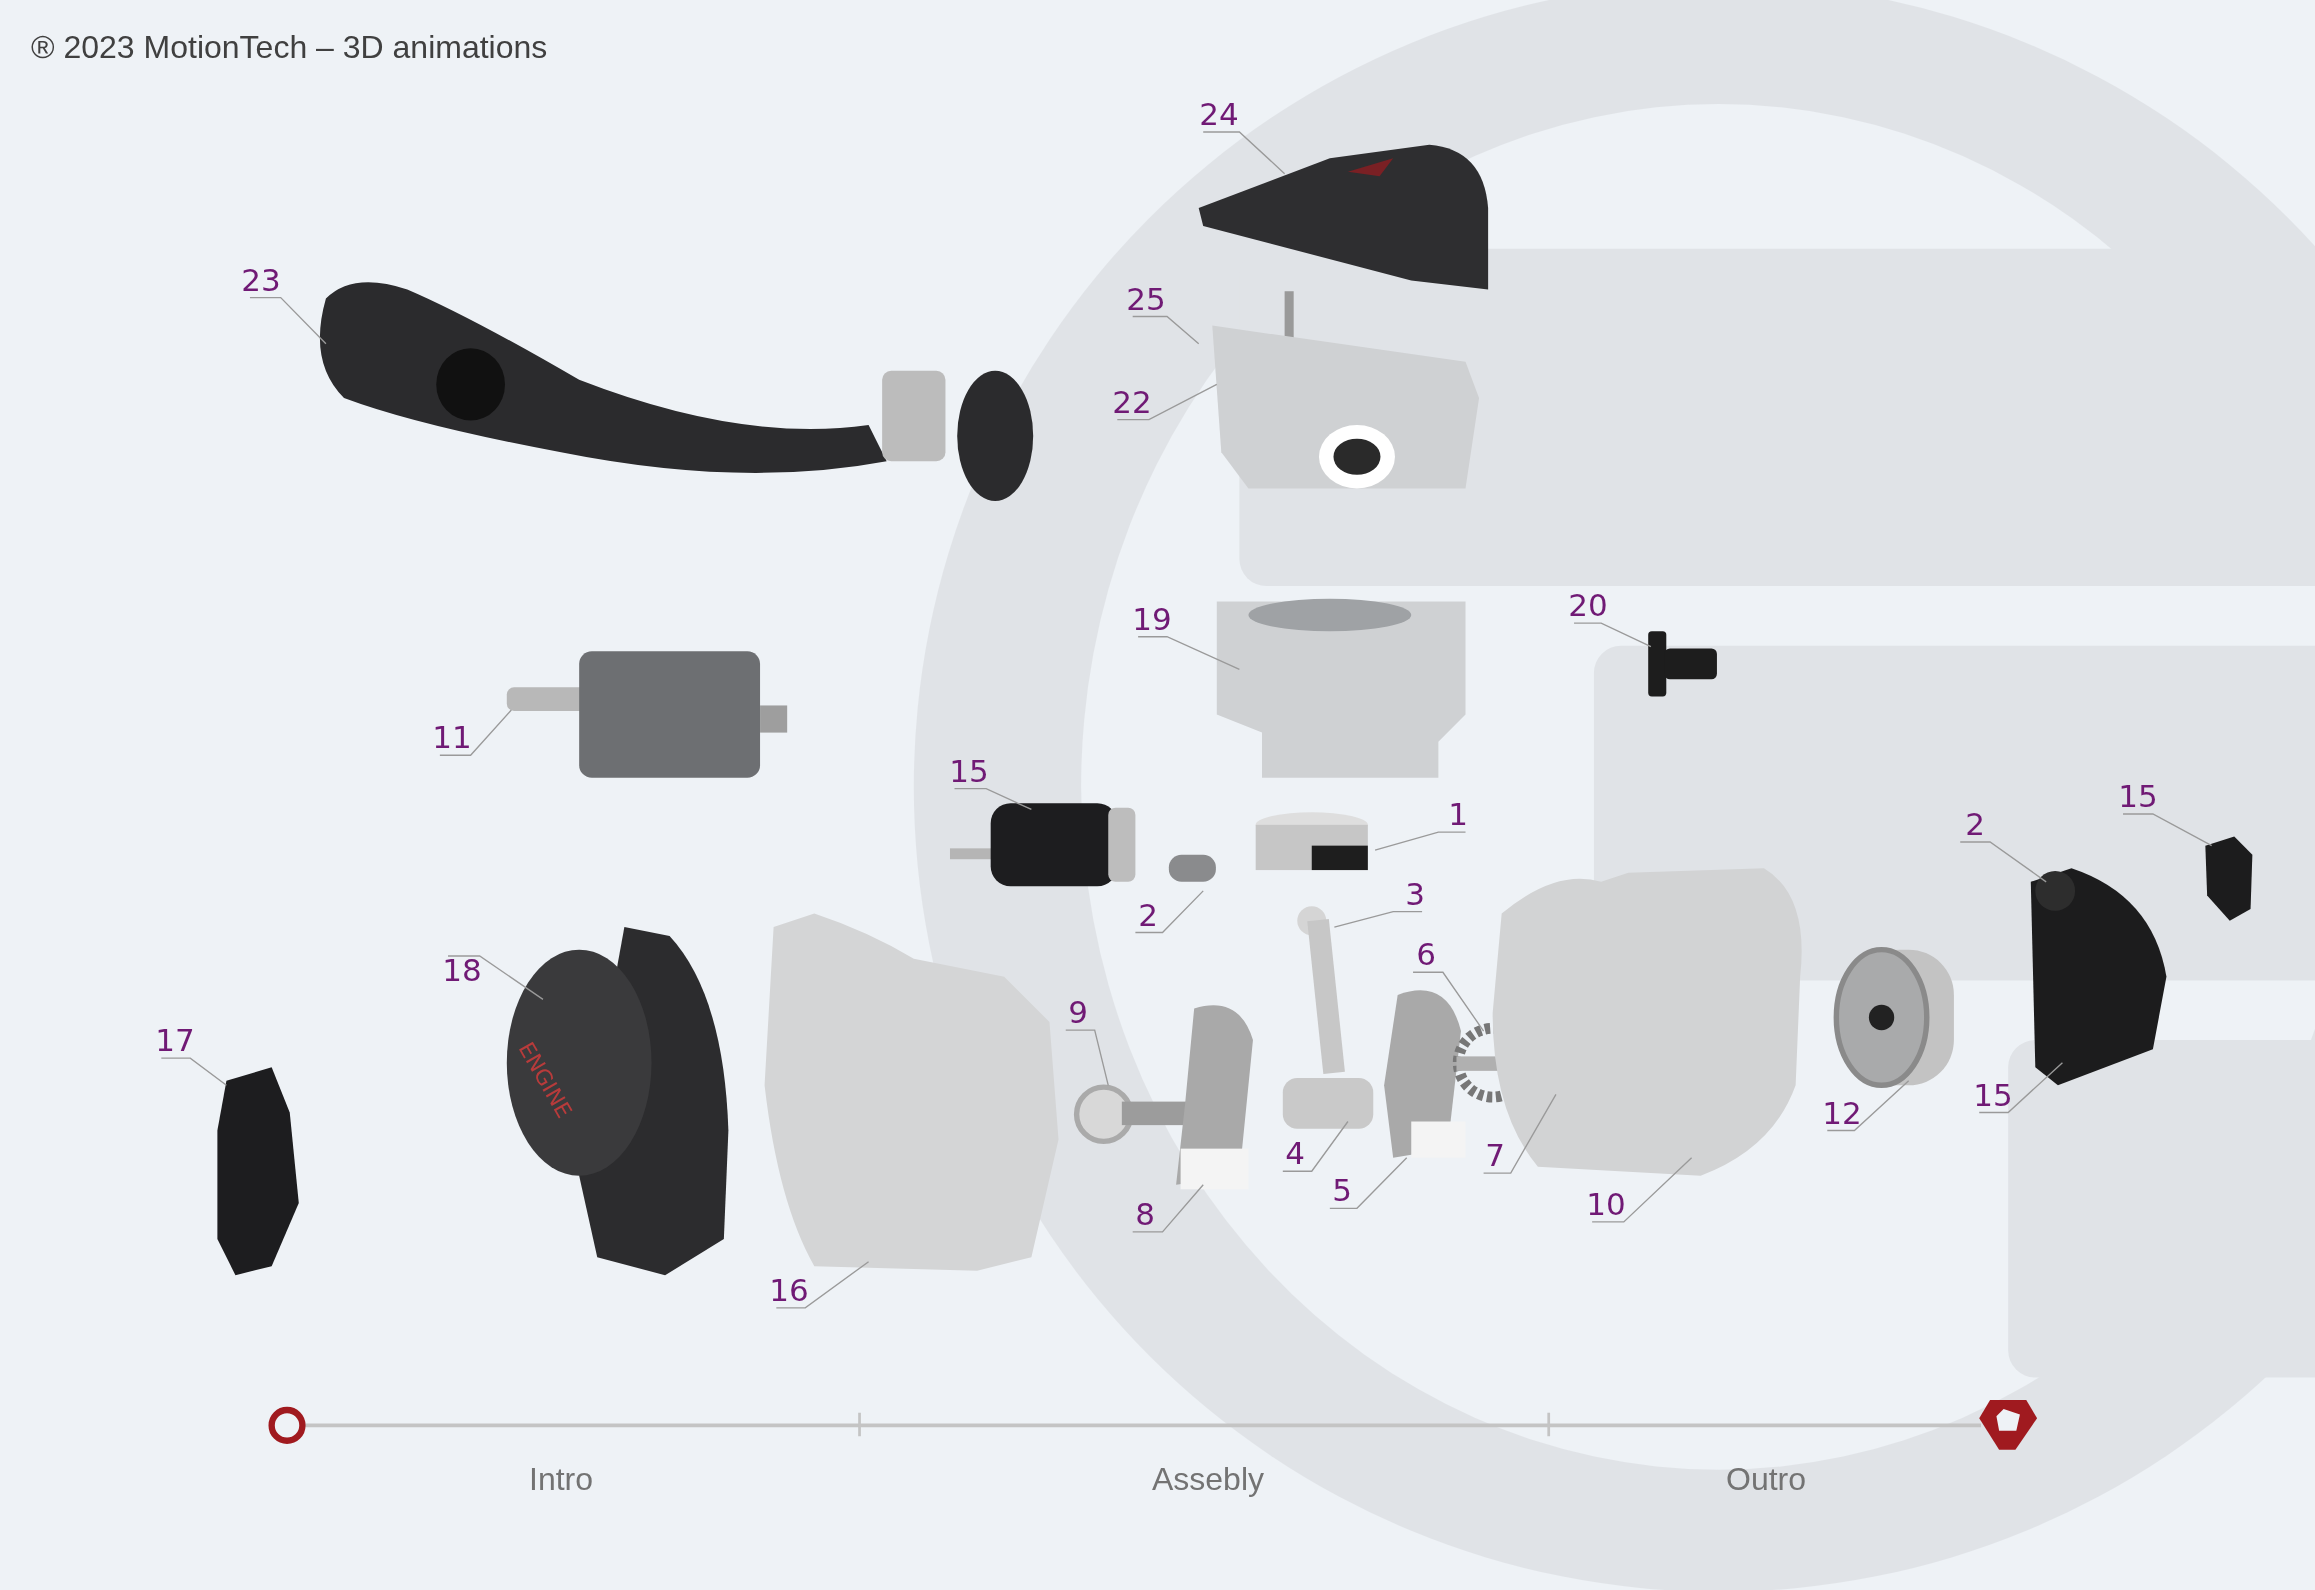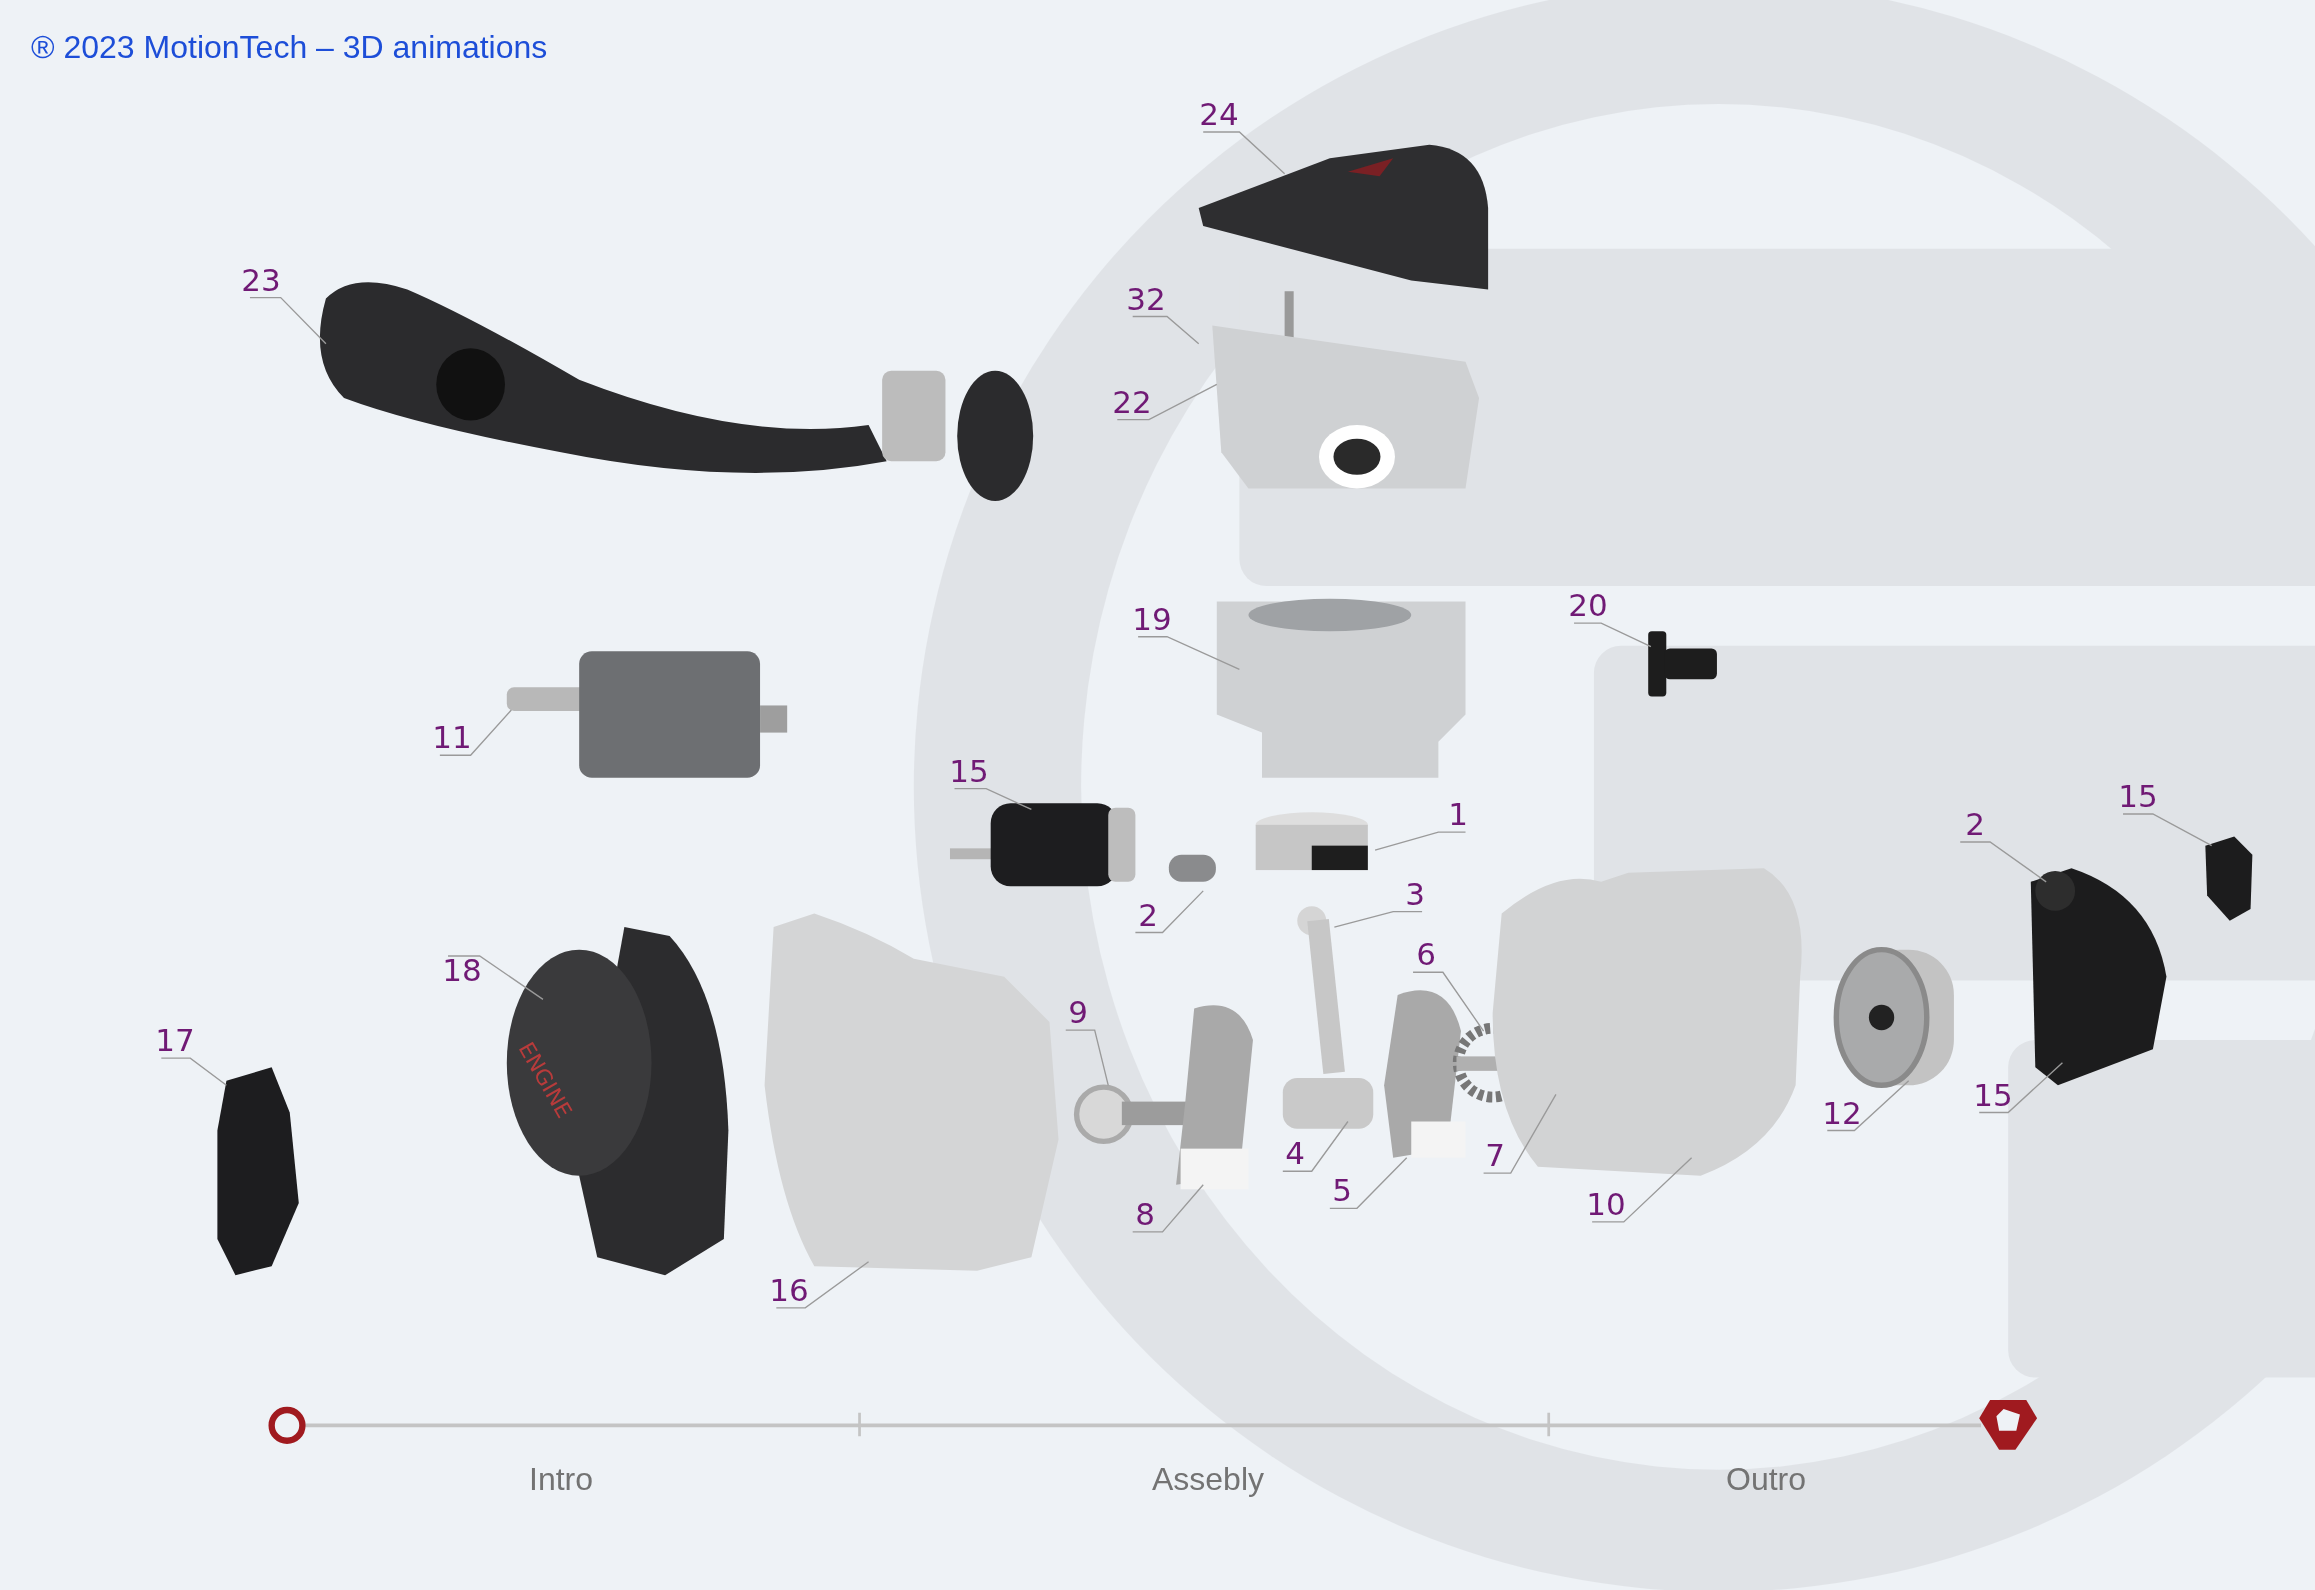--- a/index.html
+++ b/index.html
@@ -1,18 +1,18 @@
 <!DOCTYPE html>
 <html style="font-size:14.5px"><head>
 <meta charset="utf-8">
 <style>
   html, body { margin:0; padding:0; }
   body { width:2316px; height:1590px; position:relative; overflow:hidden; background:#eef2f6; font-family:"Liberation Sans", sans-serif; }
   .bg { position:absolute; left:0; top:0; width:2316px; height:1590px; }
-  .copyright { position:absolute; left:31px; top:29px; font-size:32px; color:#1d4ed8; font-family:"Liberation Sans", sans-serif; }
+  .copyright { position:absolute; left:31px; top:29px; font-size:32px; color:#404040; font-family:"Liberation Sans", sans-serif; }
   .callout { position:absolute; font-family:"DejaVu Sans", sans-serif; font-size:31px; color:#701a75; transform:translate(-50%,-50%); white-space:nowrap; }
   .leader { position:absolute; left:0; top:0; width:2316px; height:1590px; pointer-events:none; }
   .timeline { position:absolute; left:0; top:0; width:2316px; height:1590px; }
   .tl-label { position:absolute; font-size:32px; color:#737373; transform:translateX(-50%); font-family:"Liberation Sans", sans-serif; }
 </style>
 </head>
 <body>
 
 <svg class="bg" viewBox="0 0 2560 1758">
   <defs>
@@ -157,21 +157,21 @@
     <polyline points="1470,1336 1500,1336 1555,1280"></polyline>
     <polyline points="1760,1351 1795,1351 1870,1280"></polyline>
     <polyline points="1252,1362 1285,1362 1330,1310"></polyline>
     <polyline points="858,1446 890,1446 960,1395"></polyline>
   </g>
 </svg>
 
 <div>
   <div class="callout" style="left:1219px;top:114px">24</div>
   <div class="callout" style="left:261px;top:280px">23</div>
-  <div class="callout" style="left:1146px;top:299px">32</div>
+  <div class="callout" style="left:1146px;top:299px">25</div>
   <div class="callout" style="left:1132px;top:402px">22</div>
   <div class="callout" style="left:1152px;top:619px">19</div>
   <div class="callout" style="left:1588px;top:605px">20</div>
   <div class="callout" style="left:452px;top:737px">11</div>
   <div class="callout" style="left:969px;top:771px">15</div>
   <div class="callout" style="left:1458px;top:814px">1</div>
   <div class="callout" style="left:1975px;top:824px">2</div>
   <div class="callout" style="left:2138px;top:796px">15</div>
   <div class="callout" style="left:1148px;top:915px">2</div>
   <div class="callout" style="left:1415px;top:894px">3</div>

